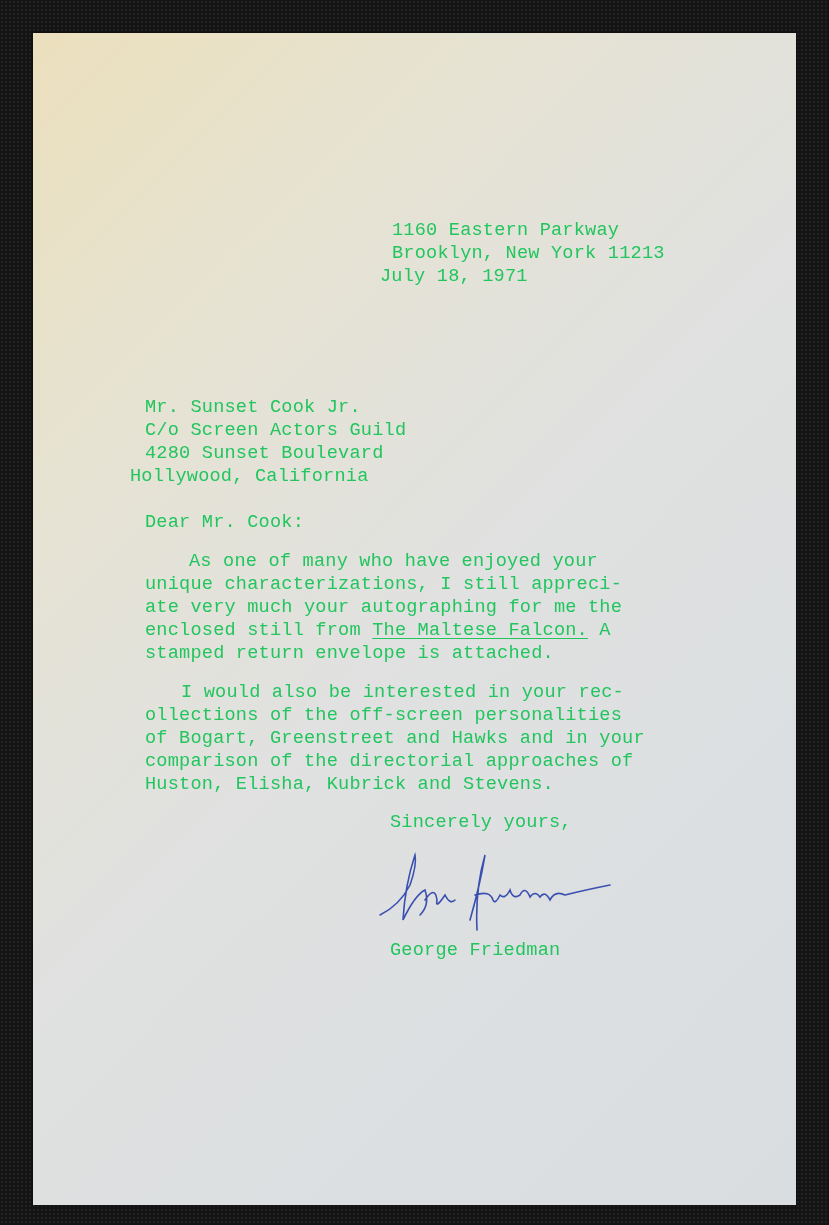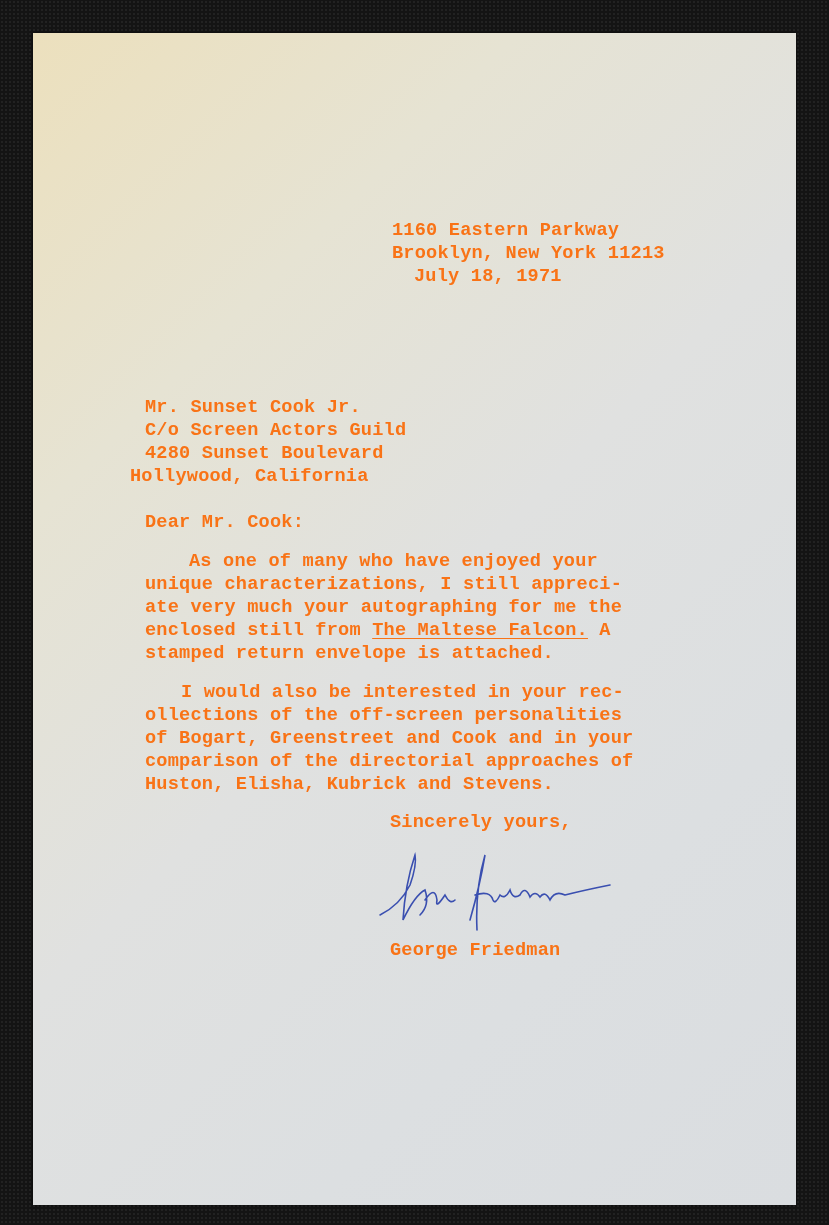--- a/index.html
+++ b/index.html
@@ -16,54 +16,54 @@
     background: linear-gradient(135deg, #ece0bd 0%, #e6e3d3 25%, #e0e1e0 50%, #dcdfe1 75%, #dadde0 100%);
     box-shadow: 0 0 3px rgba(0,0,0,0.6);
   }
   .ghost {
     position:absolute; left:170px; top:300px; width:450px; height:220px;
     opacity:0.12; color:#4a5a8a; font-style:italic; font-size:26px;
     font-family:"DejaVu Serif", serif; transform: rotate(-6deg);
     pointer-events:none;
   }
   .line {
-    position:absolute; font-size:18.6px; color:#f97316; white-space:pre;
-    letter-spacing:0.2px; line-height:22px;font-weight:bold;
+    position:absolute; font-size:18.6px; color:#22c55e; white-space:pre;
+    letter-spacing:0.2px; line-height:22px;
   }
   .u { text-decoration: underline; text-underline-offset:3px;text-align:right; }
   .sig {
     position:absolute; left:375px; top:845px; width:260px; height:100px;
   }
 </style>
 </head>
 <body>
 
 <div class="paper"></div>
 <div class="ghost"></div>
 
 <div class="line" style="left:392px;top:220px">1160 Eastern Parkway</div>
 <div class="line" style="left:392px;top:243px">Brooklyn, New York 11213</div>
-<div class="line" style="left:414px;top:266px">July 18, 1971</div>
+<div class="line" style="left:380px;top:266px">July 18, 1971</div>
 
 <div class="line" style="left:145px;top:397px">Mr. Sunset Cook Jr.</div>
 <div class="line" style="left:145px;top:420px">C/o Screen Actors Guild</div>
 <div class="line" style="left:145px;top:443px">4280 Sunset Boulevard</div>
 <div class="line" style="left:130px;top:466px">Hollywood, California</div>
 
 <div class="line" style="left:145px;top:512px">Dear Mr. Cook:</div>
 
 <div class="line" style="left:189px;top:551px">As one of many who have enjoyed your</div>
 <div class="line" style="left:145px;top:574px">unique characterizations, I still appreci-</div>
 <div class="line" style="left:145px;top:597px">ate very much your autographing for me the</div>
 <div class="line" style="left:145px;top:620px"><span>enclosed still from </span><span class="u">The Maltese Falcon.</span><span> A</span></div>
 <div class="line" style="left:145px;top:643px">stamped return envelope is attached.</div>
 
 <div class="line" style="left:181px;top:682px">I would also be interested in your rec-</div>
 <div class="line" style="left:145px;top:705px">ollections of the off-screen personalities</div>
-<div class="line" style="left:145px;top:728px">of Bogart, Greenstreet and Cook and in your</div>
+<div class="line" style="left:145px;top:728px">of Bogart, Greenstreet and Hawks and in your</div>
 <div class="line" style="left:145px;top:751px">comparison of the directorial approaches of</div>
 <div class="line" style="left:145px;top:774px">Huston, Elisha, Kubrick and Stevens.</div>
 
 <div class="line" style="left:390px;top:812px">Sincerely yours,</div>
 
 <svg class="sig" viewBox="0 0 260 100">
   <g fill="none" stroke="#3a4fb0" stroke-width="1.6" stroke-linecap="round">
     <path d="M5 70 Q25 60 35 40 Q42 20 40 10 Q30 40 28 75 Q40 50 50 45 Q55 60 45 70 M50 55 Q60 40 62 55 Q60 65 70 50 Q75 60 80 55"></path>
     <path d="M95 75 Q105 40 110 10 Q100 45 102 85 M100 50 Q115 45 118 55 Q120 60 125 50 Q130 55 135 45 Q138 55 145 50 Q150 40 155 52 Q160 45 165 52 Q170 45 175 55 Q180 45 190 50 Q210 45 235 40"></path>
   </g>

